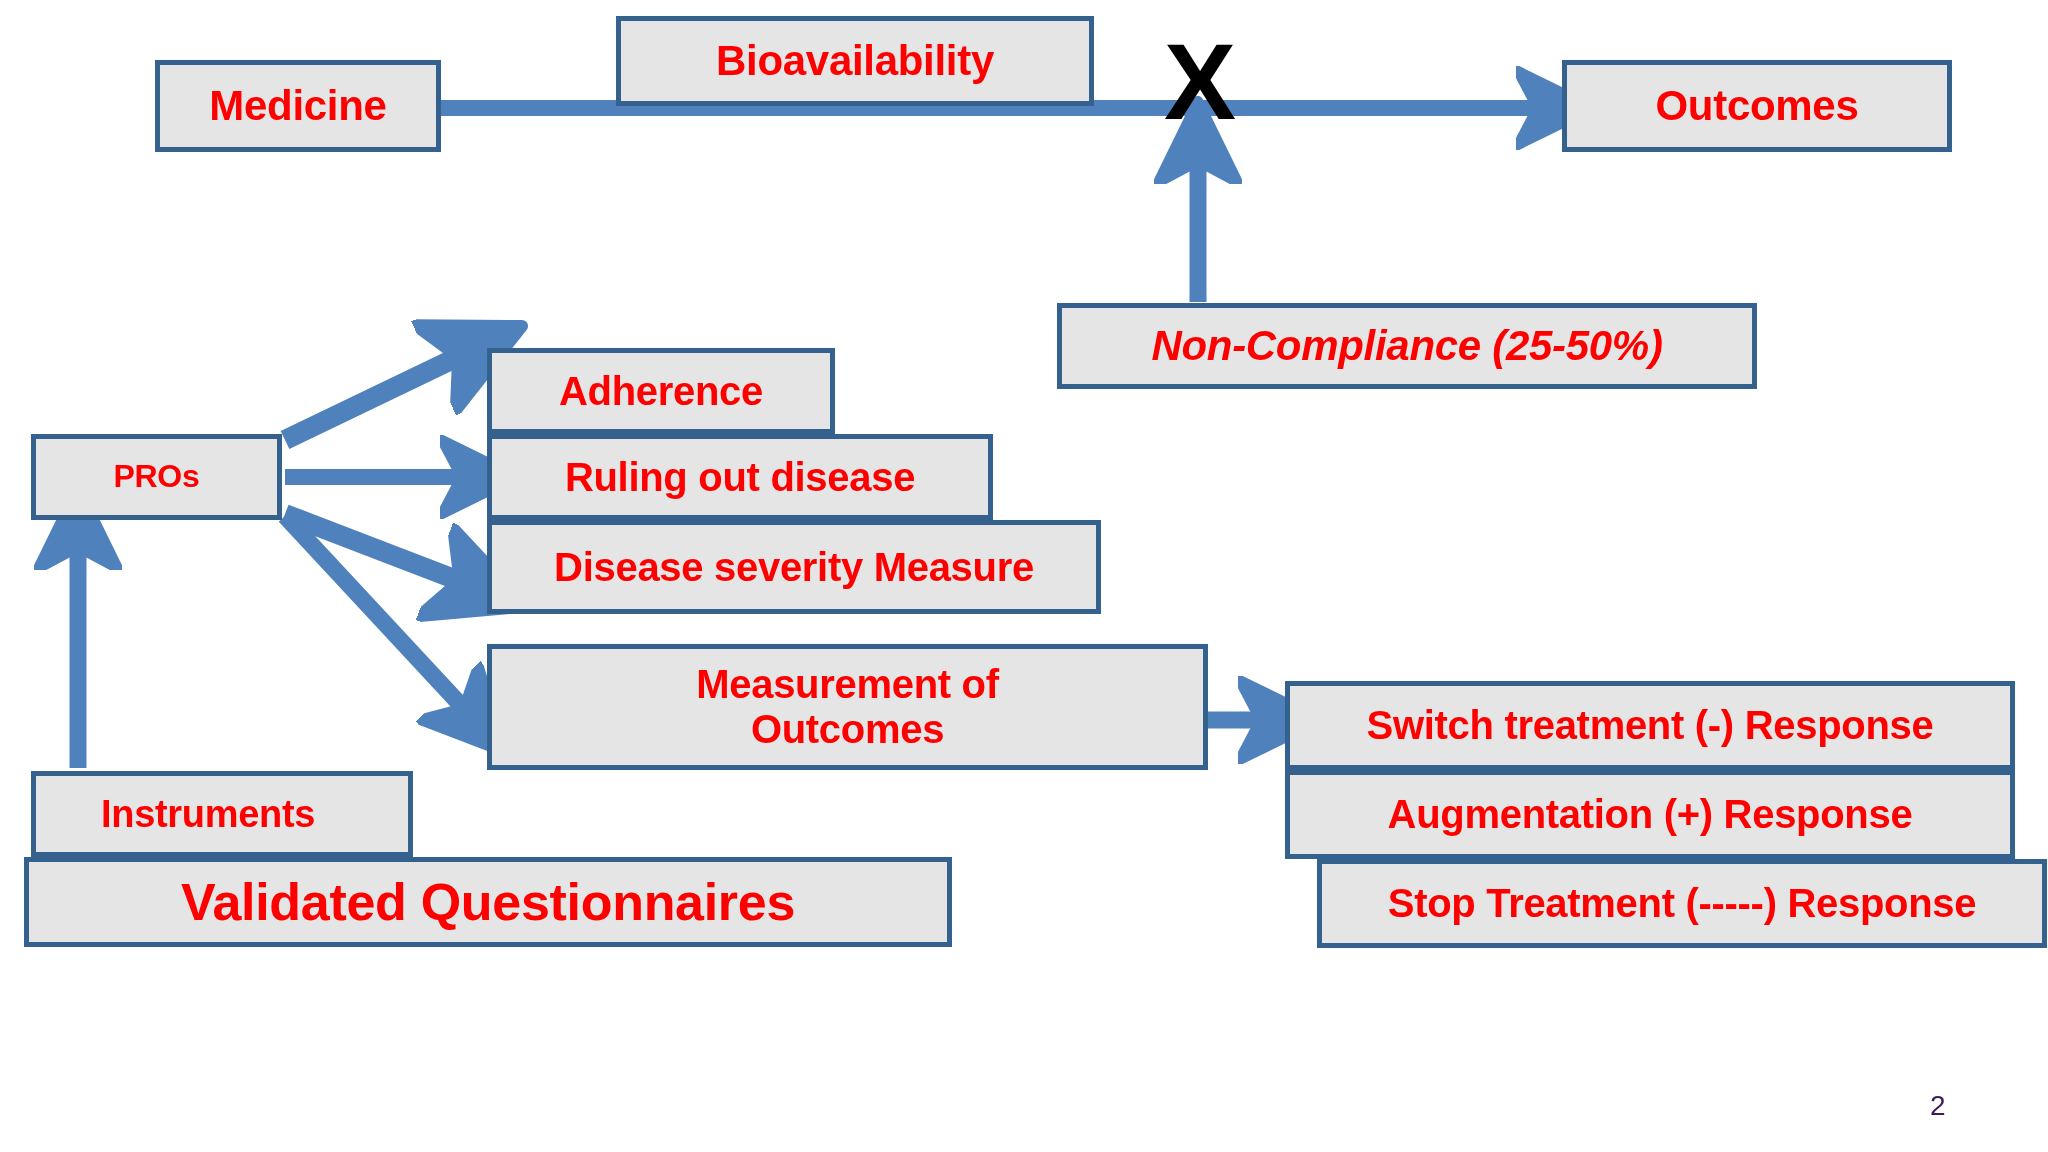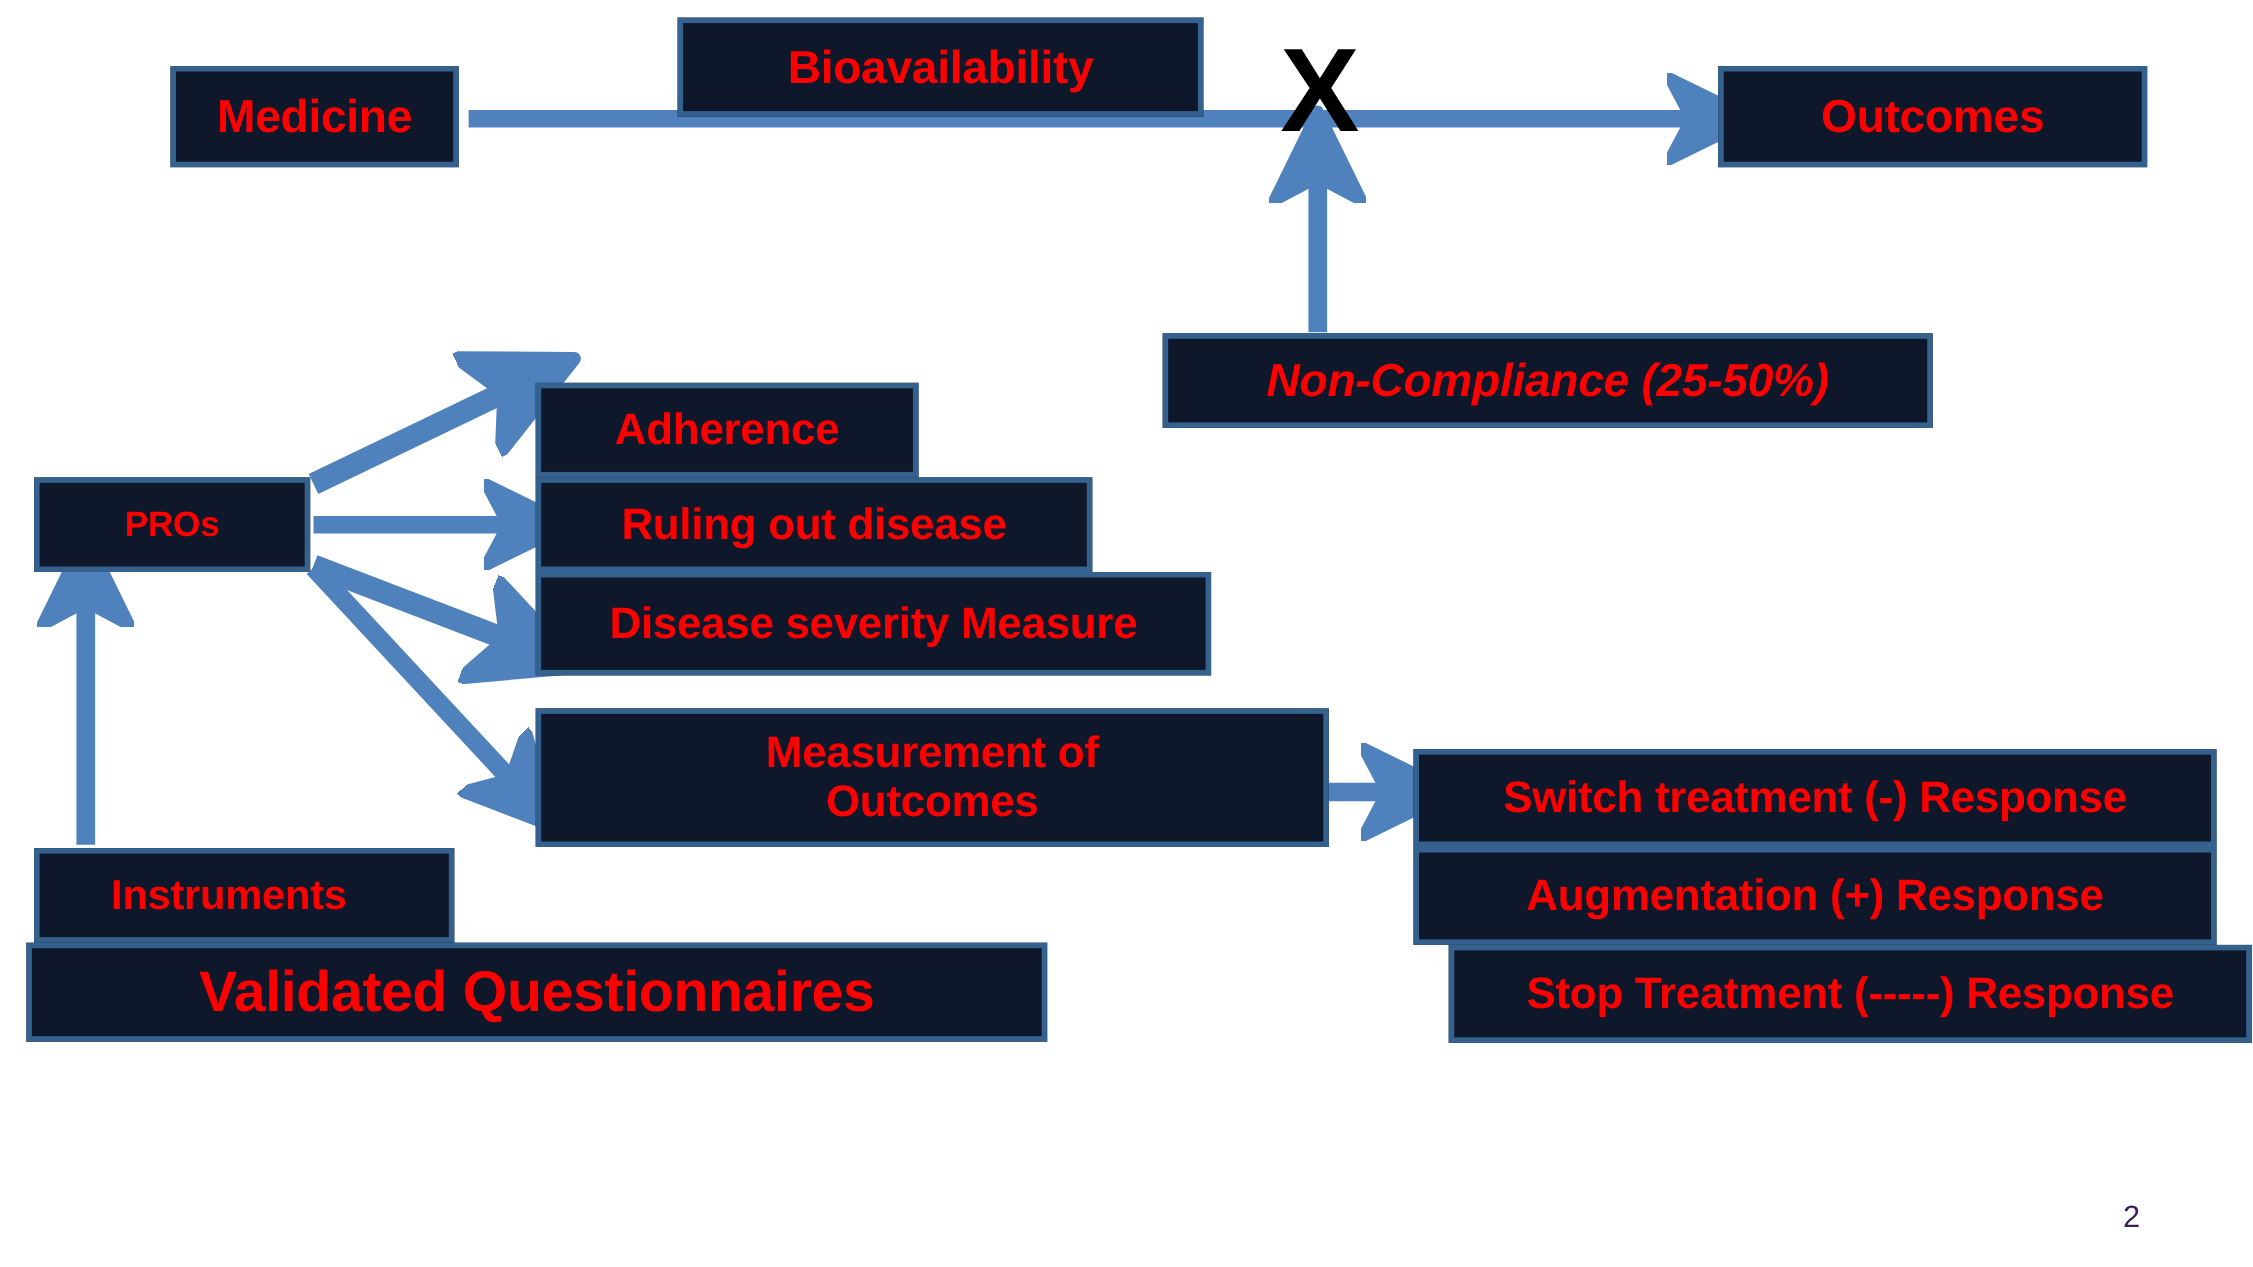--- a/index.html
+++ b/index.html
@@ -21,21 +21,21 @@
     position: absolute;
     left: 0;
     top: 0;
     width: 2048px;
     height: 1152px;
     pointer-events: none;
   }
   .box {
     position: absolute;
     box-sizing: border-box;
-    background: #0f172a;
+    background: #e5e5e5;
     border: 5px solid #35618e;
     display: flex;
     align-items: center;
     justify-content: center;
     text-align: center;
     color: #ff0000;
     font-weight: bold;
     line-height: 1.12;
     letter-spacing: -0.3px;
     z-index: 5;
@@ -43,21 +43,21 @@
   .box .label {
     display: block;
     width: 100%;
     padding: 0 10px;
     box-sizing: border-box;
   }
   .box.left { justify-content: flex-start; text-align: left; }
   .box.left .label { padding-left: 18px; }
 
   
-  #box-medicine   { left: 155px;  top: 60px;  width: 262px; height: 92px;  font-size: 42px; }
+  #box-medicine   { left: 155px;  top: 60px;  width: 286px; height: 92px;  font-size: 42px; }
   #box-bioavail   { left: 616px;  top: 16px;  width: 478px; height: 90px;  font-size: 42px; }
   #box-outcomes   { left: 1562px; top: 60px;  width: 390px; height: 92px;  font-size: 42px; }
   #box-noncomp    { left: 1057px; top: 303px; width: 700px; height: 86px;  font-size: 42px; font-style: italic; }
 
   
   #box-pros       { left: 31px;   top: 434px; width: 251px; height: 86px;  font-size: 32px; }
 
   
   #box-adherence  { left: 487px;  top: 348px; width: 348px; height: 86px;  font-size: 40px; }
   #box-ruling     { left: 487px;  top: 434px; width: 506px; height: 86px;  font-size: 40px; }

